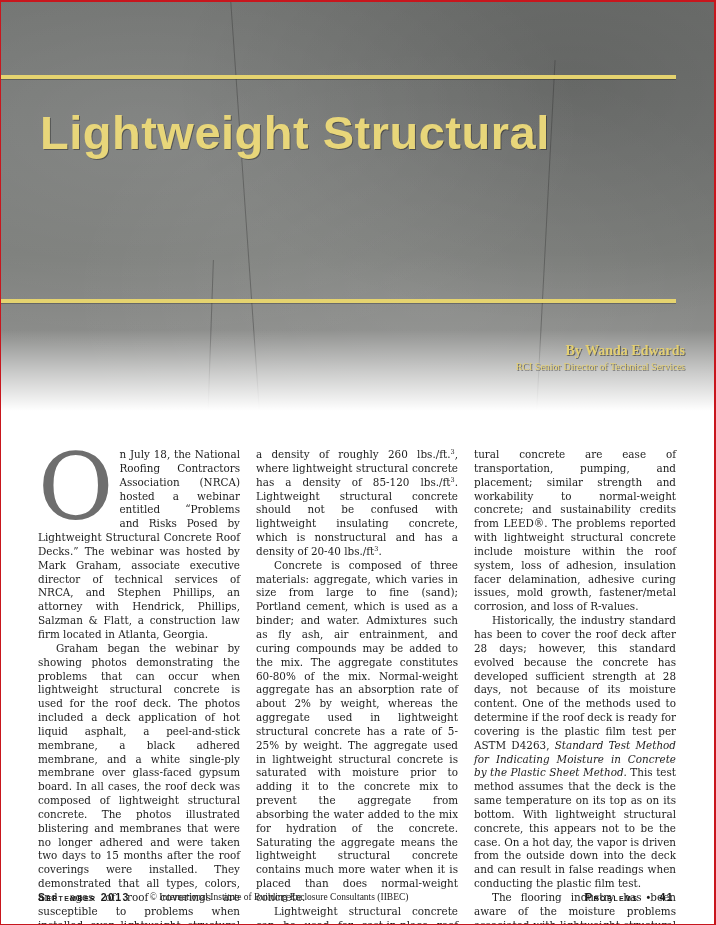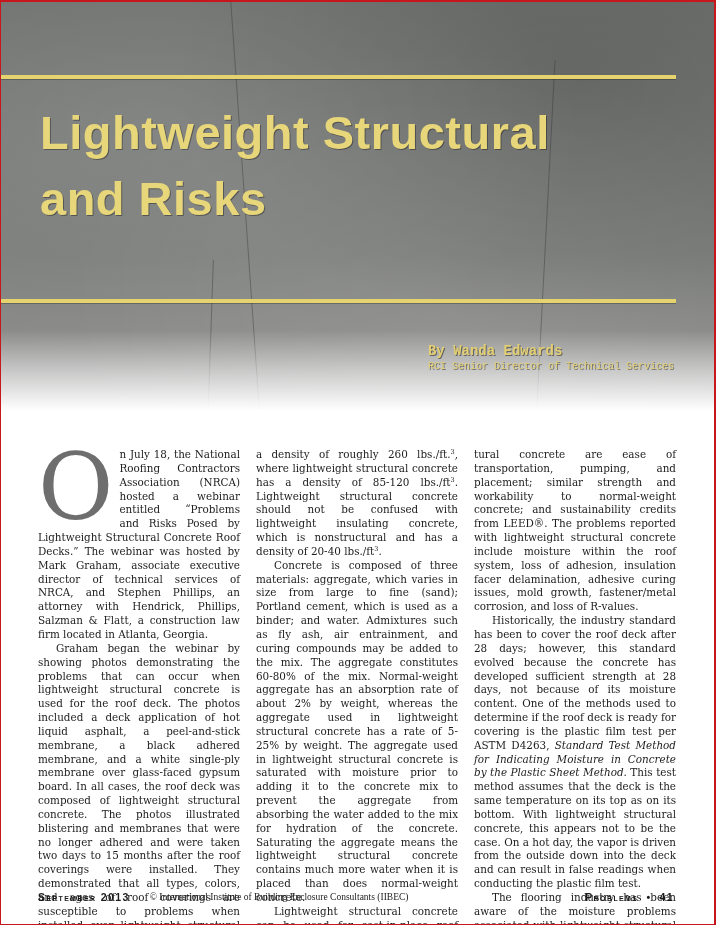--- a/index.html
+++ b/index.html
@@ -40,22 +40,22 @@
   .title {
     position: absolute; left: 40px; top: 100px; width: 620px;
     font-family: "Liberation Sans", sans-serif; font-weight: bold;
     font-size: 47px; line-height: 66px; letter-spacing: 0.5px;
     color: #e8d67a;
     text-shadow: 1px 1px 0 rgba(0,0,0,0.35);
   }
   .title span { display: block; }
 
   .byline {
-    position: absolute; right: 42px; top: 343px; 
-    font-family: Liberation Mono, monospace; color: #e3cf72;
+    position: absolute; right: 31px; top: 343px; text-align: right;
+    font-family: Liberation Serif, serif; color: #e3cf72;
     text-shadow: 1px 1px 0 rgba(0,0,0,0.45);
     z-index: 2;
   }
   .byline .author { font-size: 14px; font-weight: bold; }
   .byline .role { font-size: 10px; margin-top: 2px; }
 
   
   .columns {
     position: absolute; top: 448px; left: 38px; width: 638px; height: 420px;
     display: flex; gap: 16px;
@@ -96,21 +96,20 @@
 <div class="page-frame"></div>
 
 <header class="hero">
   <div class="crack" style="left:245px;top:0;height:425px;transform:rotate(-4deg);"></div>
   <div class="crack" style="left:545px;top:60px;height:365px;transform:rotate(3deg);"></div>
   <div class="crack" style="left:210px;top:260px;height:165px;transform:rotate(2deg);"></div>
 
   <div class="stripe top"></div>
   <h1 class="title">
     <span>Lightweight Structural</span>
-    <span>and Risks</span>
   </h1>
   <div class="stripe bottom"></div>
 
   <div class="byline">
     <div class="author">By Wanda Edwards</div>
     <div class="role">RCI Senior Director of Technical Services</div>
   </div>
 </header>
 
 <main class="columns">

